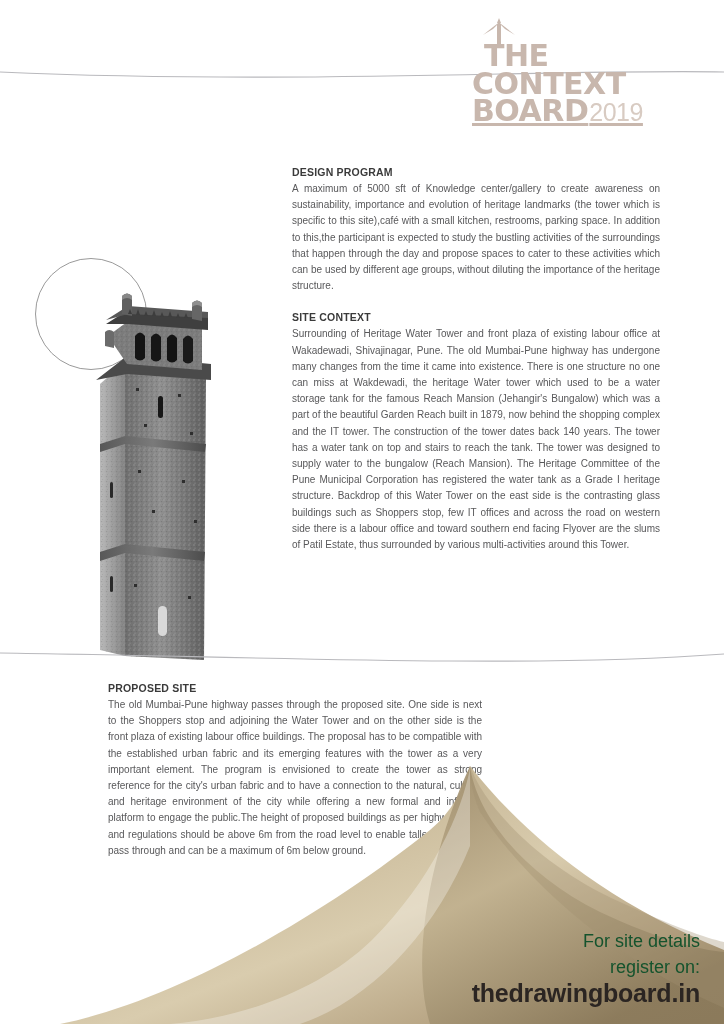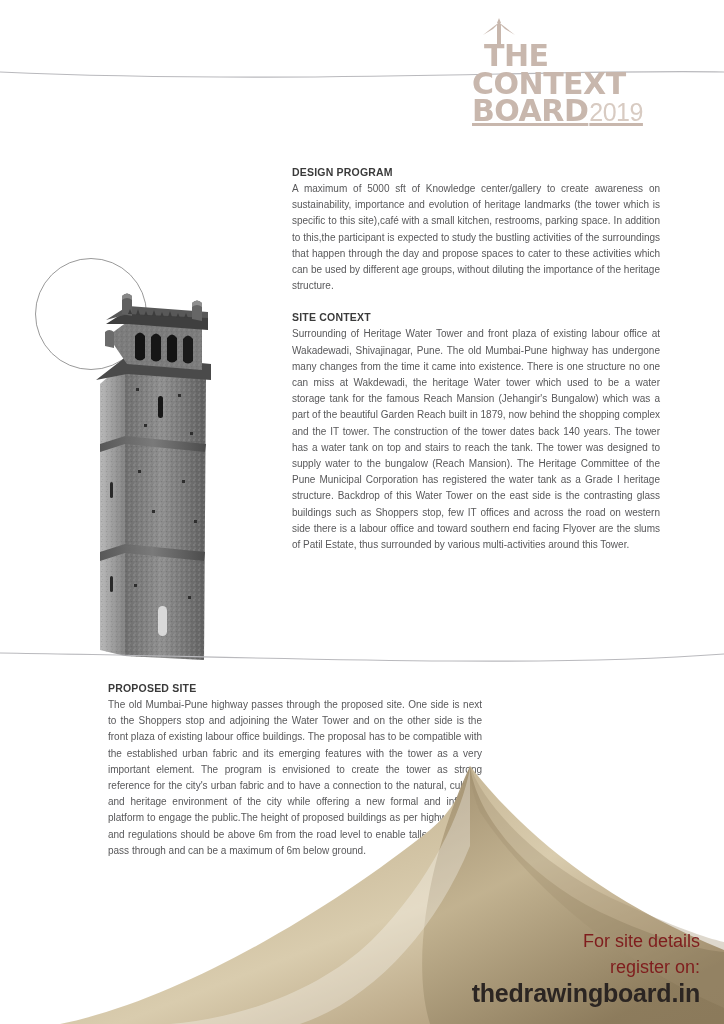--- a/index.html
+++ b/index.html
@@ -144,21 +144,21 @@
     position: absolute;
     right: 24px;
     bottom: 18px;
     width: 280px;
     text-align: right;
     line-height: 26px;
   }
   .footer-line {
     font-family: "Liberation Sans", sans-serif;
     font-size: 18px;
-    color: #7f1d1d;
+    color: #14532d;
     display: block;
   }
   .footer-url {
     font-family: Liberation Sans, sans-serif;
     font-weight: bold;
     font-size: 25px;
     color: #2b2522;
     display: block;
     letter-spacing: -0.2px;
   }

